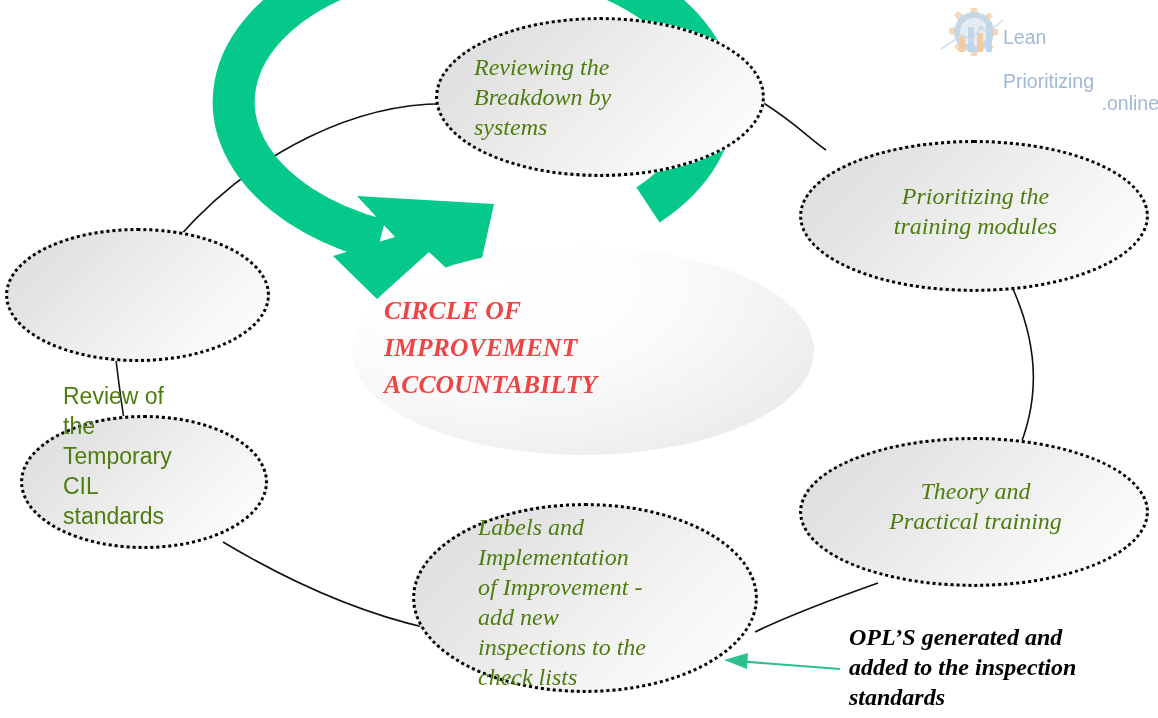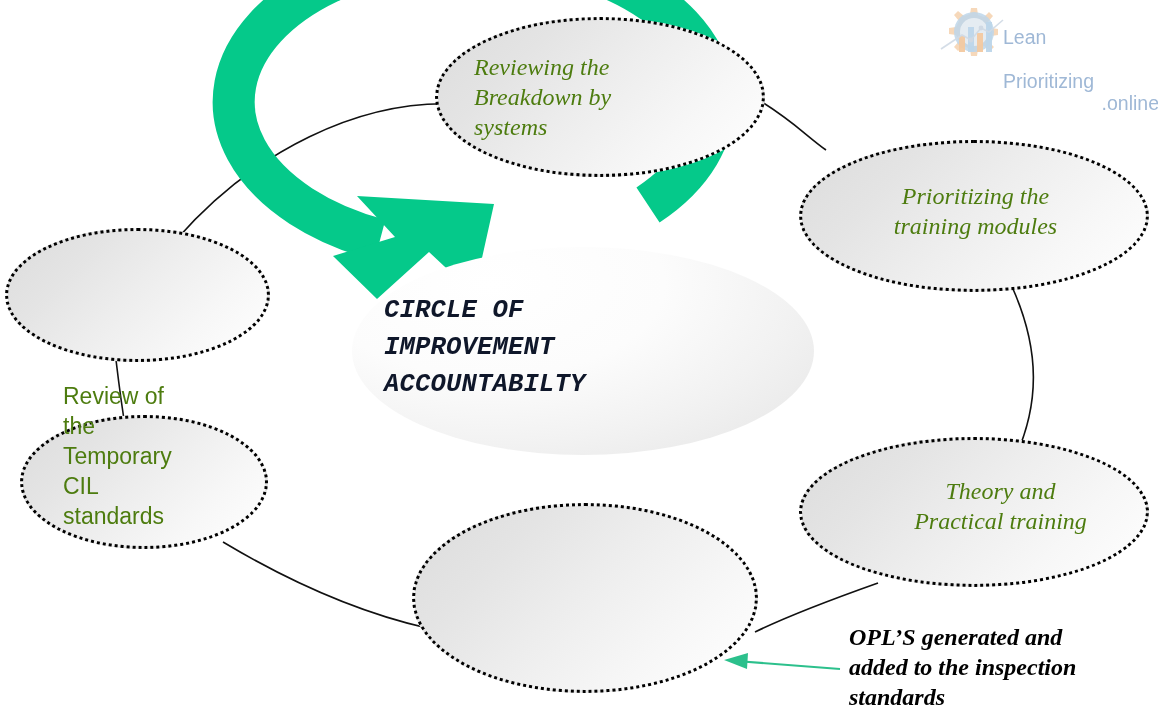--- a/index.html
+++ b/index.html
@@ -42,26 +42,26 @@
     background: radial-gradient(ellipse at 30% 18%,
                 #ffffff 0%, #fcfcfc 38%, #f2f2f2 66%, #e9e9e9 88%, #e4e4e4 100%);
     z-index: 4;
   }
   #center-title {
     position: absolute;
     left: 384px;
     top: 292px;
     width: 330px;
     z-index: 6;
-    font-family: Liberation Mono, monospace;
+    font-family: Liberation Serif, serif;
     font-weight: bold;
     font-style: italic;
     font-size: 25.5px;
     line-height: 37px;
-    color: #0f172a;
+    color: #ef4444;
     letter-spacing: 0.2px;
     white-space: pre-line;
   }
 
   
   .node {
     position: absolute;
     border: 3.6px dotted #000000;
     border-radius: 50%;
     background: linear-gradient(135deg,
@@ -88,21 +88,21 @@
   .node-label.center-text { text-align: center; margin-top: 8px; }
 
   
   #node-reviewing      { left: 435px; top: 17px;  width: 330px; height: 160px; }
   #label-reviewing     { left: 474px; top: 52px;  width: 260px; }
 
   #node-prioritizing   { left: 799px; top: 140px; width: 350px; height: 152px; }
   #label-prioritizing  { left: 833px; top: 173px; width: 285px; }
 
   #node-theory         { left: 799px; top: 437px; width: 350px; height: 150px; }
-  #label-theory        { left: 858px; top: 468px; width: 285px; }
+  #label-theory        { left: 833px; top: 468px; width: 285px; }
 
   #node-labels         { left: 412px; top: 503px; width: 346px; height: 190px; }
   #label-labels        { left: 478px; top: 512px; width: 245px; }
 
   #node-cil            { left: 20px;  top: 415px; width: 248px; height: 134px; }
   #label-cil           { left: 63px;  top: 381px; width: 185px; }
 
   #node-implement      { left: 5px;   top: 228px; width: 265px; height: 134px; }
   #label-implement     { left: 57px;  top: 250px; width: 200px; }
 
@@ -194,20 +194,26 @@
 
   <div class="node" id="node-prioritizing"></div>
   <div class="node-label center-text" id="label-prioritizing">Prioritizing the
 training modules</div>
 
   <div class="node" id="node-theory"></div>
   <div class="node-label center-text" id="label-theory">Theory and
 Practical training</div>
 
   <div class="node" id="node-labels"></div>
+  <div class="node-label" id="label-labels">Labels and
+Implementation
+of Improvement -
+add new
+inspections to the
+check lists</div>
 
   <div class="node" id="node-cil"></div>
   <div class="node-label sans" id="label-cil">Review of
 the
 Temporary
 CIL
 standards</div>
 
   <div class="node" id="node-implement"></div>
 

